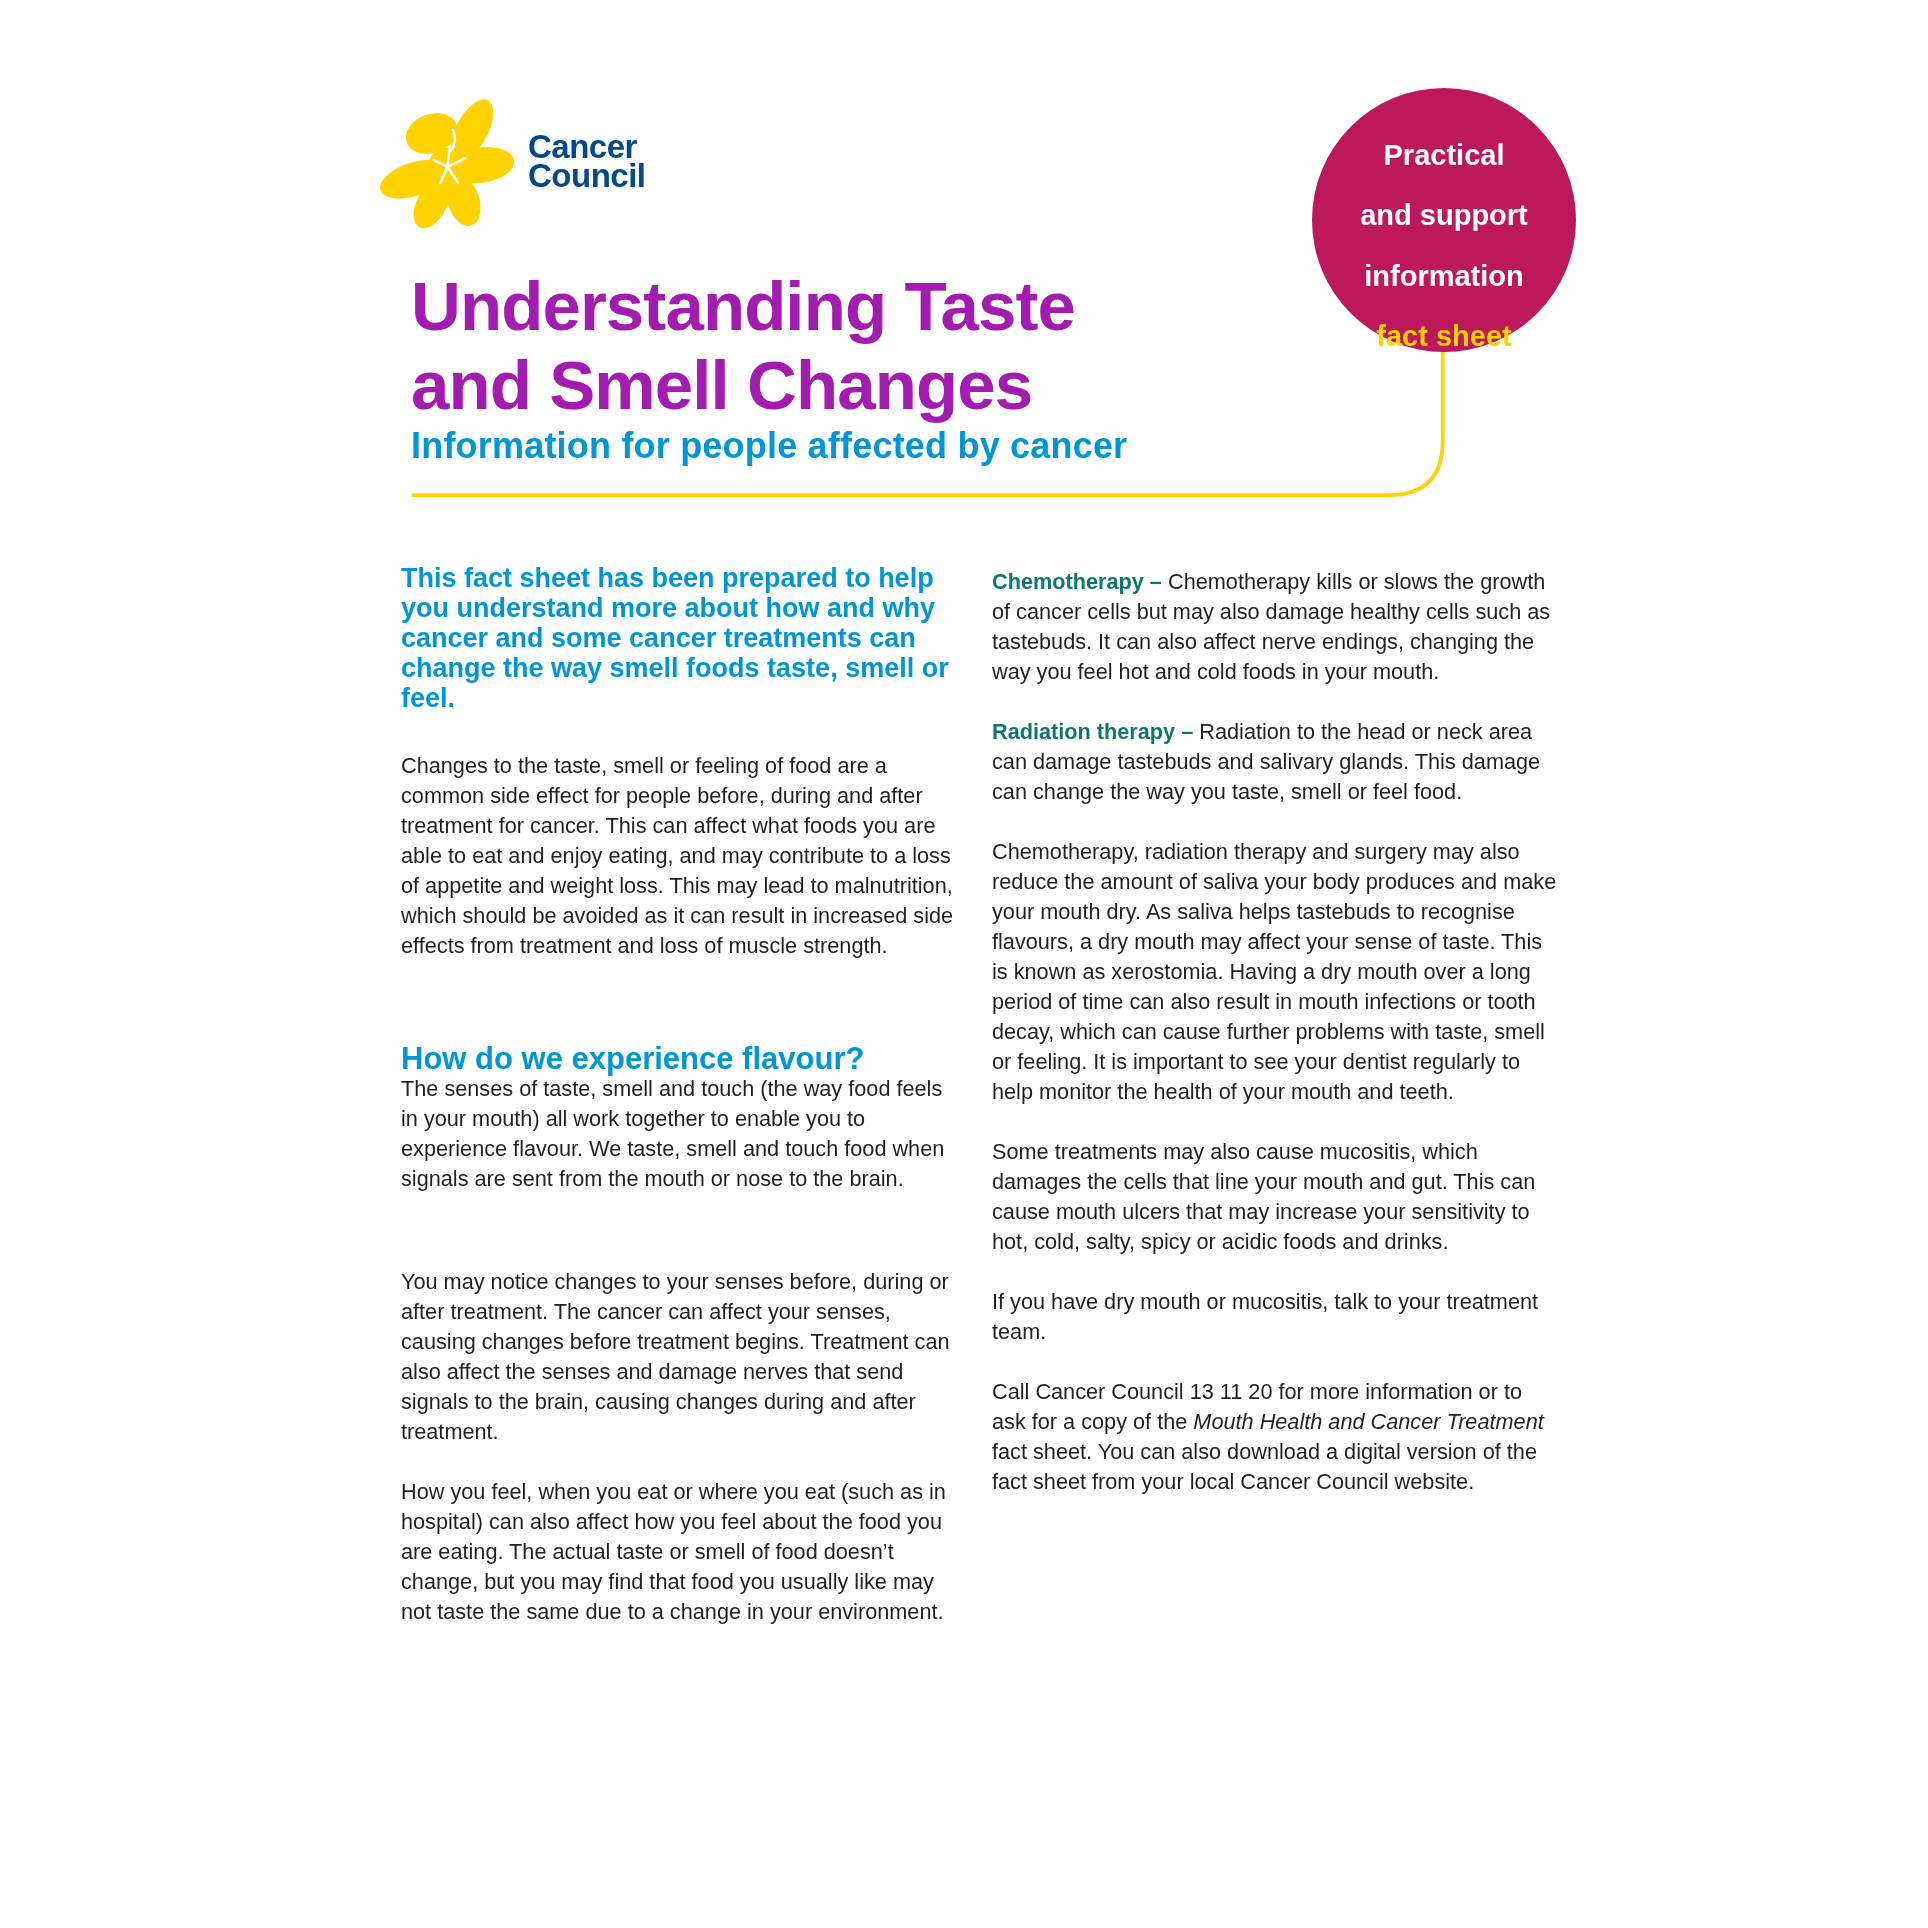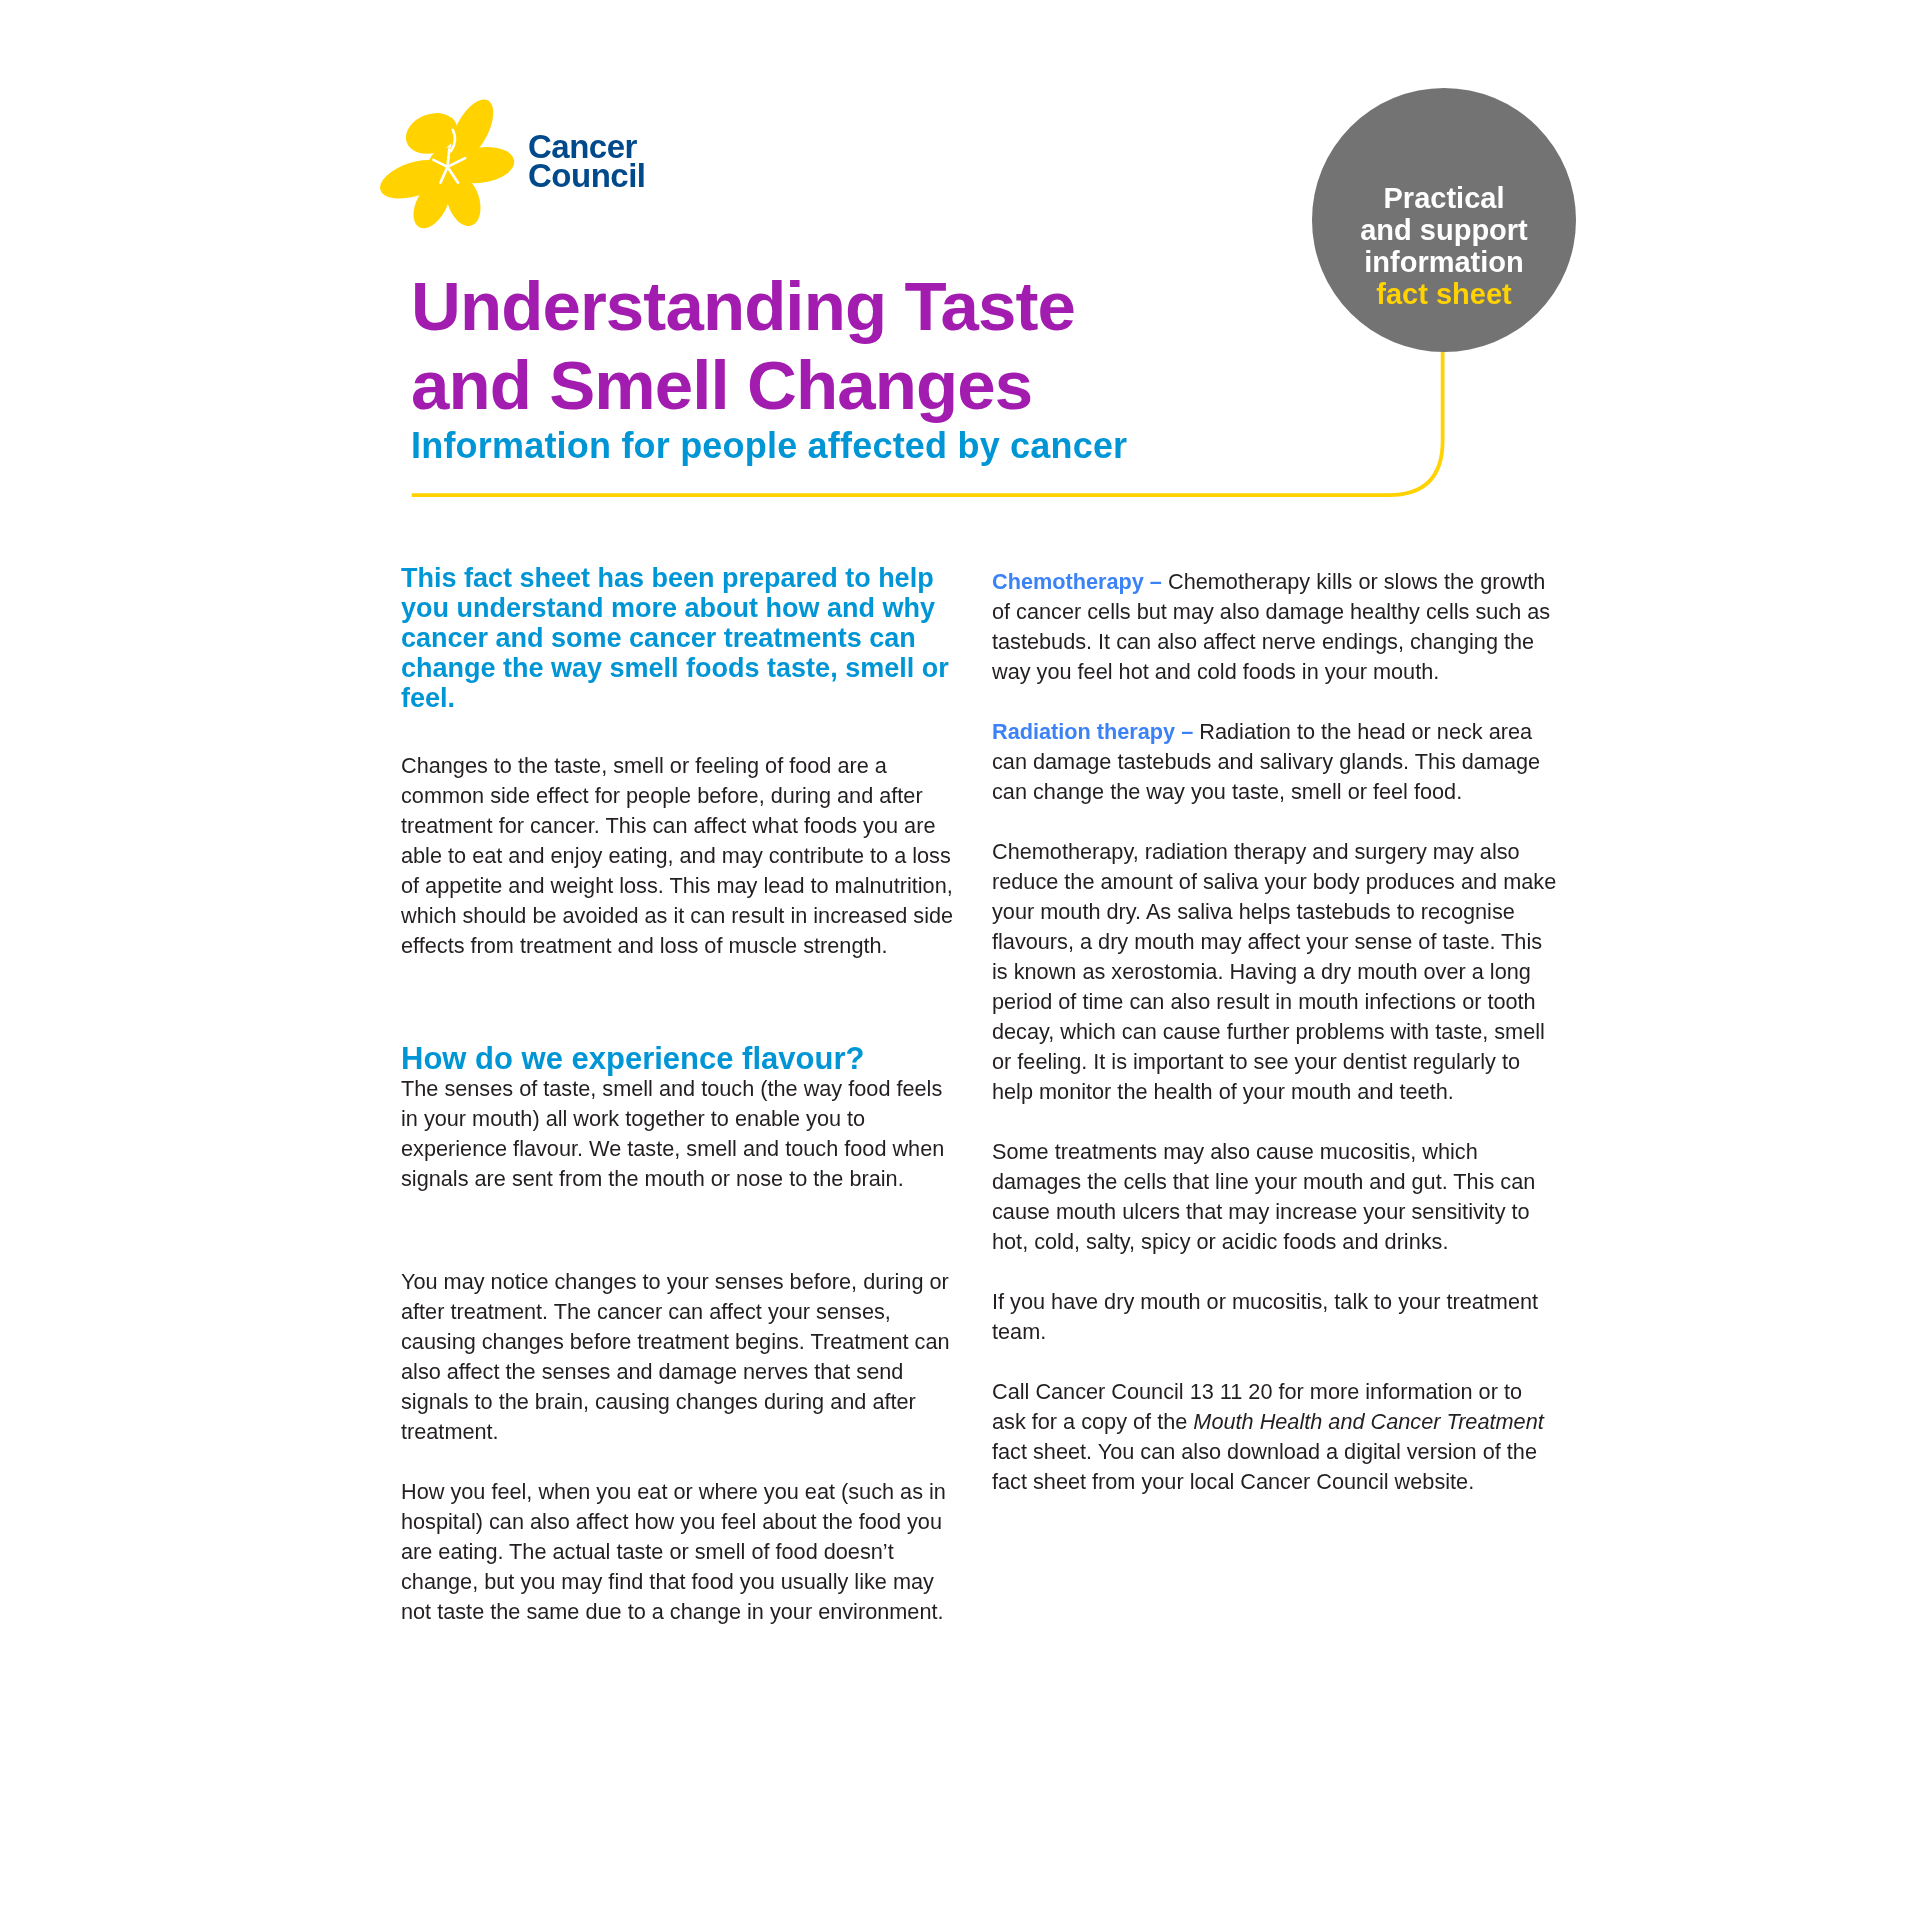--- a/index.html
+++ b/index.html
@@ -11,23 +11,23 @@
   
   .logo { left: 377px; top: 92px; width: 311px; height: 141px; }
   .logo svg { position: absolute; left: 0; top: 0; }
   .logo-text {
     position: absolute; left: 151px; top: 40px; color: #00498a; font-weight: bold;
     font-size: 33px; line-height: 29px; letter-spacing: -0.5px;
   }
   
   .badge {
     left: 1312px; top: 88px; width: 264px; height: 264px; border-radius: 50%;
-    background: #737373; color: #fff; text-align: center; font-weight: bold;
+    background: #be185d; color: #fff; text-align: center; font-weight: bold;
     font-size: 29px; line-height: 32px; display: flex; flex-direction: column;
-    justify-content: center; padding-top: 51px; box-sizing: border-box;
+    justify-content: space-between; padding-top: 51px; box-sizing: border-box;
   }
   .badge .hl { color: #ffd200; }
   
   .connector { left: 410px; top: 330px; width: 1040px; height: 169px; }
   
   .title {
     left: 411px; top: 267px; color: #a21caf; font-weight: bold; font-size: 69px;
     line-height: 79px; letter-spacing: -0.9px; margin: 0;
   }
   .subtitle {
@@ -40,21 +40,21 @@
   .col-right { left: 992px; top: 567px; width: 565px; }
   .intro {
     color: #0096d6; font-weight: bold; font-size: 27px; line-height: 30px; margin: 0 0 38px 0;
   }
   p.body {
     font-size: 21.7px; line-height: 30px; margin: 0 0 30px 0; color: #231f20;
   }
   h2.sec {
     color: #0096d6; font-weight: bold; font-size: 31px; line-height: 30px; margin: 0; padding: 0;
   }
-  .lead { color: #3b82f6; font-weight: bold; }
+  .lead { color: #0f766e; font-weight: bold; }
   .gap-sec1 { height: 53px; }
   .gap-sec2 { height: 58px; }
   em { font-style: italic; }
 </style>
 </head>
 <body>
 
 <div class="abs logo">
   <svg width="141" height="141" viewBox="0 0 160 150">
     <g fill="#ffd200">

